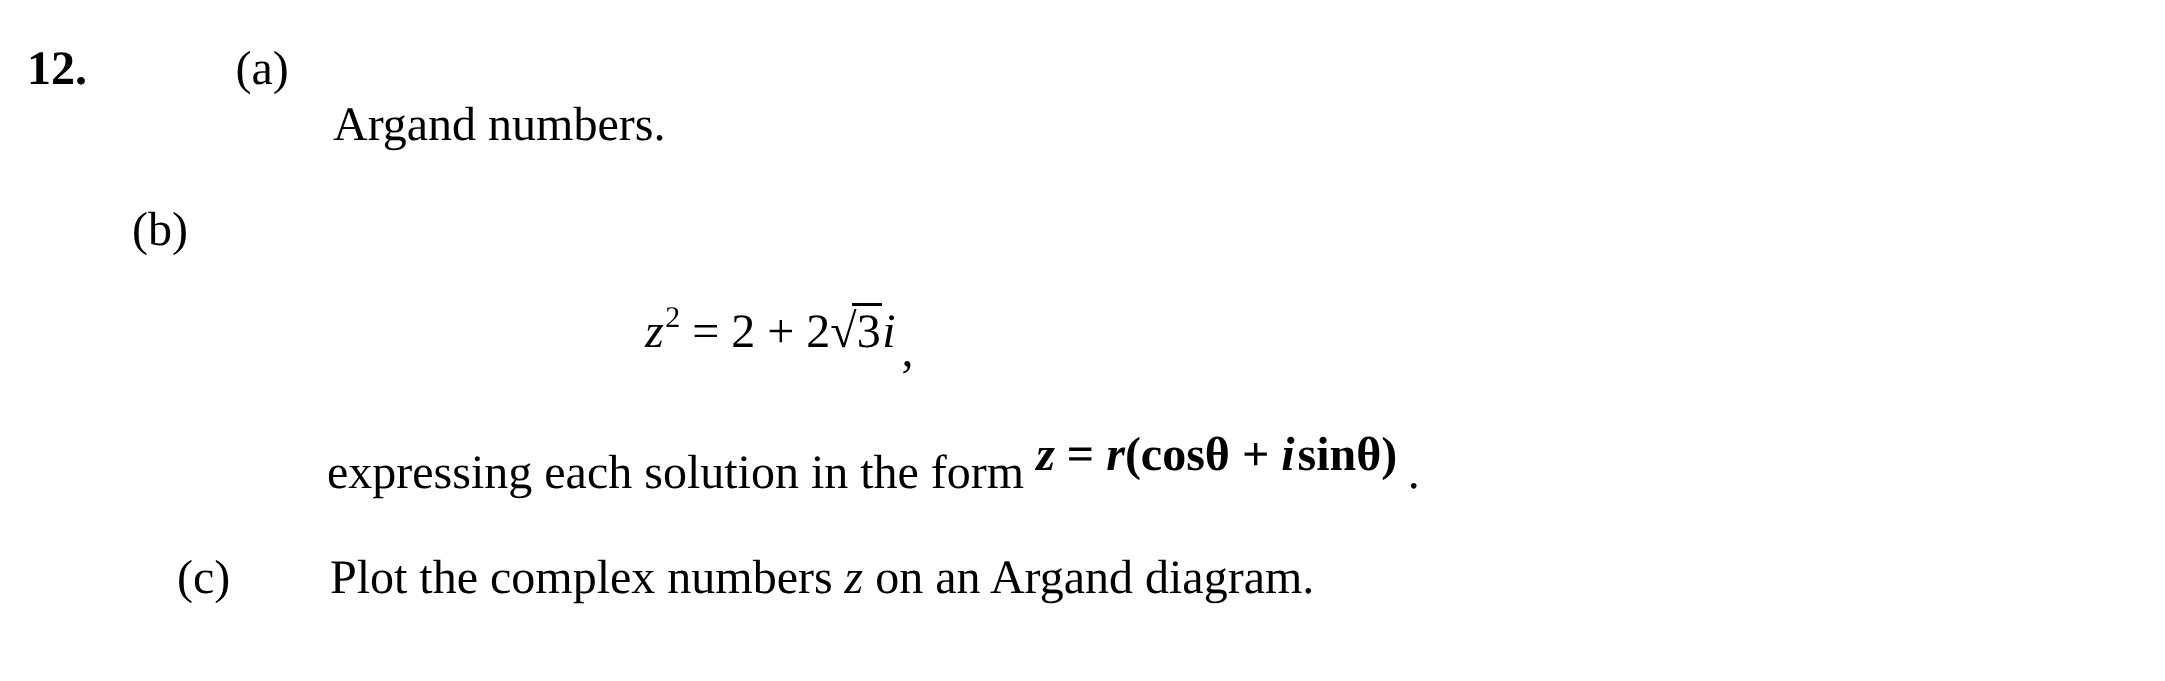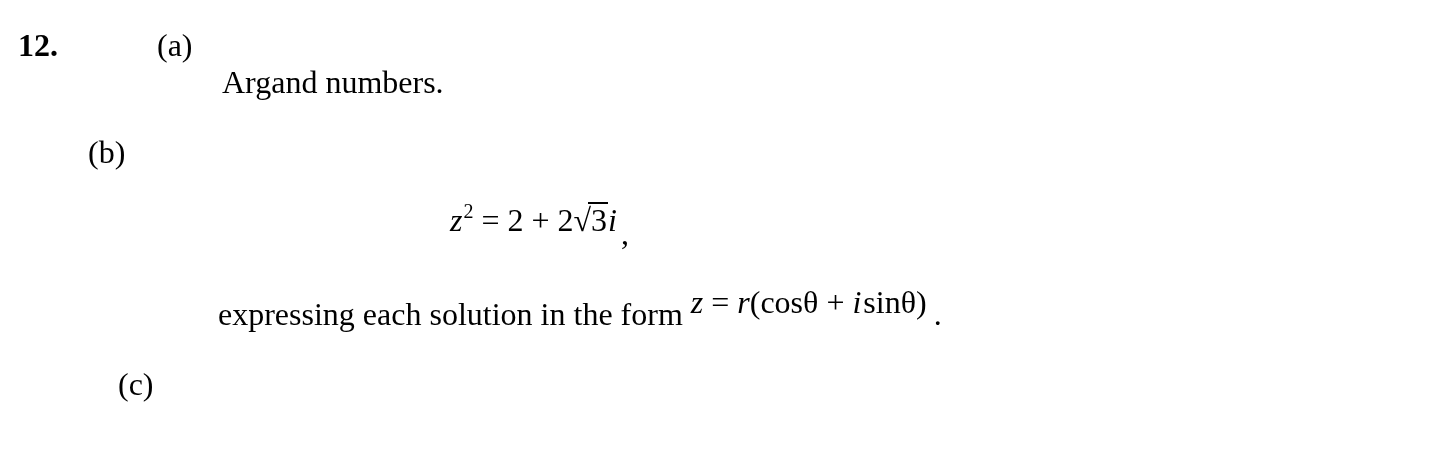--- a/index.html
+++ b/index.html
@@ -17,21 +17,21 @@
     position: absolute;
     white-space: nowrap;
     font-size: 32px;
     line-height: 38px;
     color: #000000;
   }
   .bold { font-weight: bold; }
   .it { font-style: italic; }
   
   .raised-a { position: relative; top: -13px; display: inline-block; }
-  .raised-form { position: relative; top: -12px; display: inline-block; }
+  .raised-form { position: relative; top: -12px; display: inline-block; font-weight: bold; }
   
   .rad-sign { letter-spacing: 0; }
   .radicand {
     border-top: 2px solid currentColor;
     margin-left: -3px;
     padding: 0 1px 0 3px;
     display: inline-block;
     line-height: 1;
   }
   .sup {
@@ -58,31 +58,36 @@
   <span class="line bold" style="left:18px; top:26px">12.</span>
 
   <span class="line" style="left:157px; top:26px">(a)</span>
 
 
   <div class="line" style="left:222px; top:63px">Argand numbers.</div>
 
   <span class="line" style="left:88px; top:133px">(b)</span>
 
 
-  <div class="line" style="left:450px; top:201px">
+  <div class="line" style="left:430px; top:201px">
     <span class="it">z</span><span class="sup">2</span>
     <span>=</span>
     <span>2 + 2</span><span class="rad-sign">√</span><span class="radicand">3</span><span class="it">i</span><span class="low-comma">,</span>
   </div>
 
   <div class="line" style="left:218px; top:295px">
     <span>expressing each solution in the form</span>
     <span class="raised-form"><span class="it">z</span>
       <span>=</span>
       <span class="it">r</span><span>(cosθ</span>
       <span>+</span>
       <span class="it">i</span><span class="sin-gap">sinθ)</span></span><span class="period-after-math">.</span>
   </div>
 
   <span class="line" style="left:118px; top:365px">(c)</span>
 
+  <div class="line" style="left:220px; top:365px">
+    <span>Plot the complex numbers</span>
+    <span class="it">z</span>
+    <span>on an Argand diagram.</span>
+  </div>
 
 </div>
 
 </body></html>

